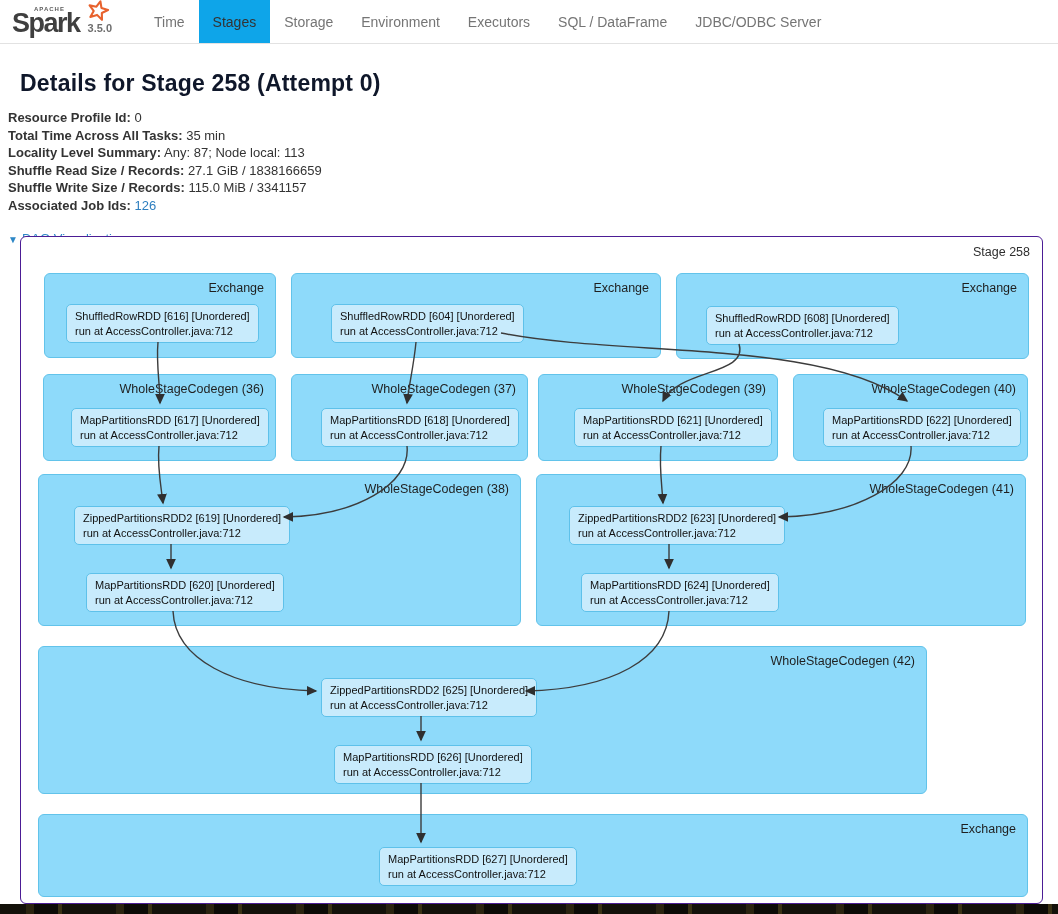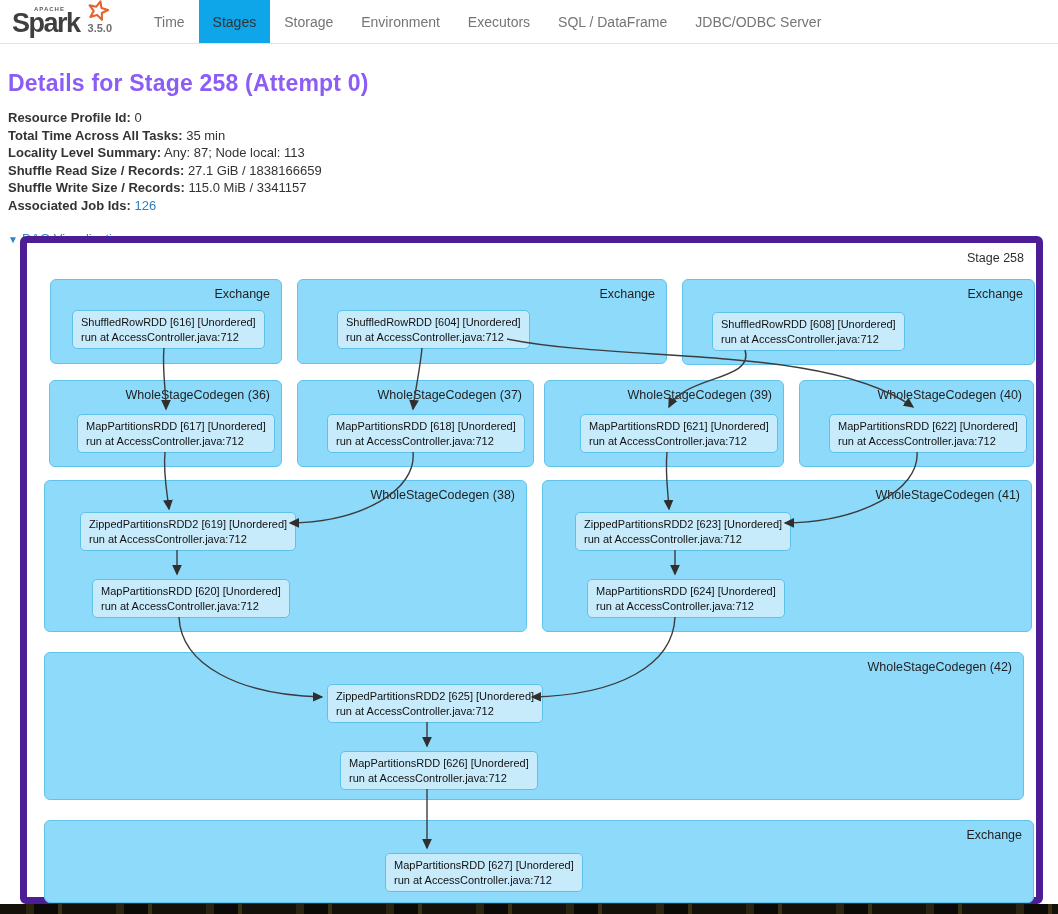--- a/index.html
+++ b/index.html
@@ -16,30 +16,30 @@
                  letter-spacing:1px; color:#5a5a5a; }
   .logo-star { position:absolute; top:-1px; left:86px; }
   .logo-version { font-size:11px; font-weight:bold; color:#6e6e6e; margin-left:8px; padding-bottom:3px; }
   .nav-tabs { display:flex; align-items:stretch; margin-left:18px; }
   .nav-tab { font-size:14px; color:#757575; display:flex; align-items:center;
              padding:0 14px; cursor:pointer; white-space:nowrap; }
   .nav-tab.active { background:#0ea5e9; color:#333; }
 
   
   .content { padding:0 8px; }
-  .page-title { font-size:23px; font-weight:bold; color:#8b5cf6; margin:26px 0 12px 0; letter-spacing:.2px; }
+  .page-title { font-size:23px; font-weight:bold; color:#0f172a; margin:26px 0 12px 12px; letter-spacing:.2px; }
   .summary { font-size:13px; color:#333; line-height:17.6px; }
   .summary .row b { font-weight:bold; }
   .summary a { color:#2d7ebf; text-decoration:none; }
   .dag-toggle { margin:16px 0 11px 0; font-size:13px; color:#2d87c6; cursor:pointer; }
   .dag-toggle .tri { font-size:10px; margin-right:4px; }
 
   
   .dag-outer { position:absolute; left:20px; top:236px; width:1023px; height:668px;
-               border:7px solid #4c1d95; border-radius:6px; background:#fff; }
+               border:1px solid #4c1d95; border-radius:6px; background:#fff; }
   .stage-label { position:absolute; top:8px; right:12px; font-size:12.5px; color:#2e2e2e; }
   .cluster { position:absolute; background:#8edafa; border:1px solid #62c3ea; border-radius:6px; }
   .cluster-label { position:absolute; top:7px; right:11px; font-size:12.5px; color:#1f1f1f; white-space:nowrap; }
   .dnode { position:absolute; background:#c8ebfc; border:1px solid #5ec1ea; border-radius:5px;
            padding:4px 8px; font-size:11px; line-height:14.5px; color:#111;
            white-space:nowrap; z-index:2; }
   svg.edges { position:absolute; left:0; top:0; z-index:3; pointer-events:none; }
   svg.edges path.edge { fill:none; stroke:#3c3c3c; stroke-width:1.4; }
 
   
@@ -108,21 +108,21 @@
     </div>
     <div class="cluster" style="left: 772px; top: 137px; width: 235px; height: 87px;">
       <span class="cluster-label">WholeStageCodegen (40)</span>
     </div>
     <div class="cluster" style="left: 17px; top: 237px; width: 483px; height: 152px;">
       <span class="cluster-label">WholeStageCodegen (38)</span>
     </div>
     <div class="cluster" style="left: 515px; top: 237px; width: 490px; height: 152px;">
       <span class="cluster-label">WholeStageCodegen (41)</span>
     </div>
-    <div class="cluster" style="left: 17px; top: 409px; width: 980px; height: 148px;">
+    <div class="cluster" style="left: 17px; top: 409px; width: 889px; height: 148px;">
       <span class="cluster-label">WholeStageCodegen (42)</span>
     </div>
     <div class="cluster" style="left: 17px; top: 577px; width: 990px; height: 83px;">
       <span class="cluster-label">Exchange</span>
     </div>
     <div class="dnode" style="left: 45px; top: 67px;">
       <div>ShuffledRowRDD [616] [Unordered]</div>
       <div>run at AccessController.java:712</div>
     </div>
     <div class="dnode" style="left: 310px; top: 67px;">

